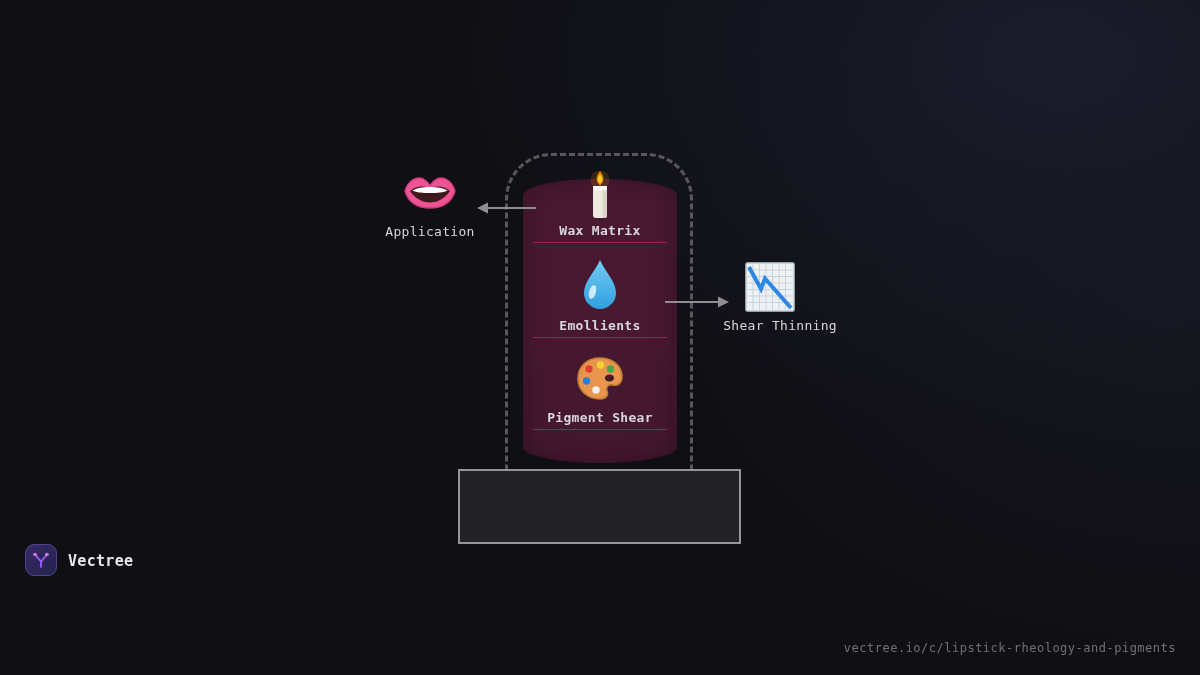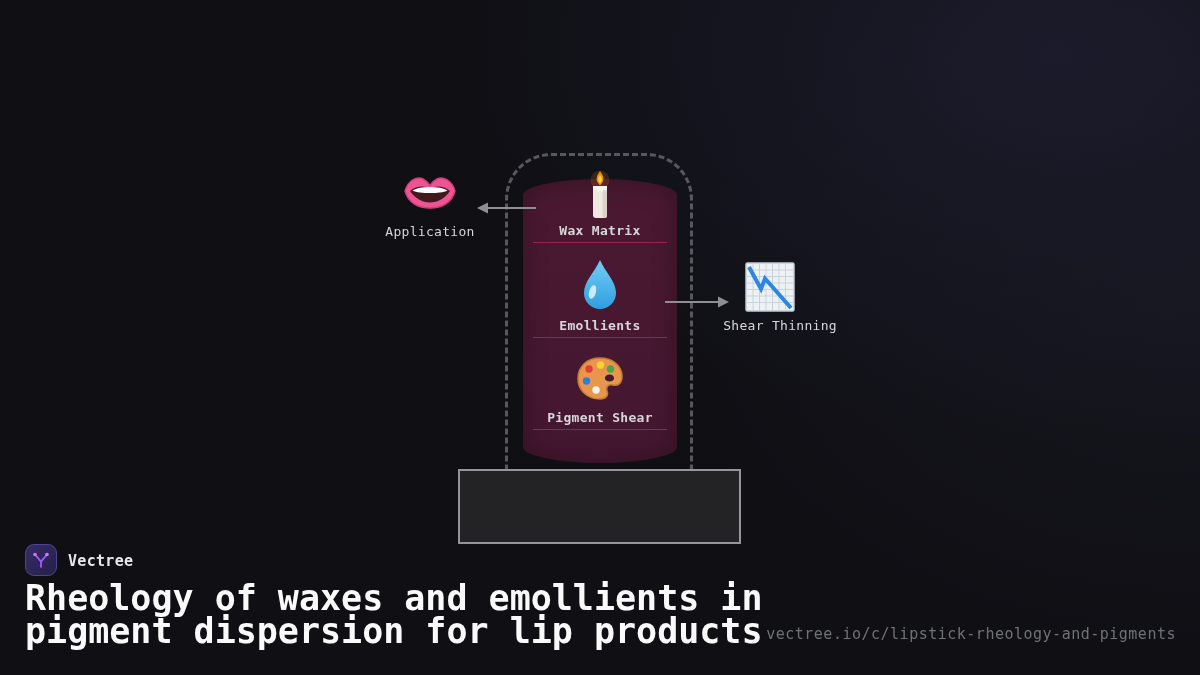--- a/index.html
+++ b/index.html
@@ -47,21 +47,21 @@
   .brand-name{
     left:68px;top:551px;font-size:15px;font-weight:bold;color:#e8e8ea;
     letter-spacing:.3px;line-height:20px;
   }
   .title{
     left:25px;top:582px;width:860px;
     font-size:35px;font-weight:bold;color:#fafafa;line-height:33px;
     letter-spacing:0;white-space:nowrap;
   }
   .url{
-    right:24px;top:625px;font-size:15px;color:#6f7278;letter-spacing:.5px;
+    right:24px;top:641px;font-size:12px;color:#6f7278;letter-spacing:.5px;
   }
 </style>
 </head>
 <body>
 
 <div class="stage">
 
   <div class="abs tube-outline"></div>
 
   <div class="abs bullet"></div>
@@ -161,20 +161,16 @@
         <path d="M5.5,6 L12,13.8"></path>
           <path d="M18.5,6 L12,13.8"></path>
           <path d="M12,13.8 L12,19.5"></path>
       </g>
       <circle cx="5.5" cy="6" r="2" fill="#e06df0"></circle>
       <circle cx="18.5" cy="6" r="2" fill="#c77df5"></circle>
     </svg>
   </div>
   <div class="abs brand-name">Vectree</div>
 
-  <div class="abs title">
-    <div>Rheology of waxes and emollients in</div>
-    <div>pigment dispersion for lip products</div>
-  </div>
 
   <div class="abs url">vectree.io/c/lipstick-rheology-and-pigments</div>
 
 </div>
 
 </body></html>

